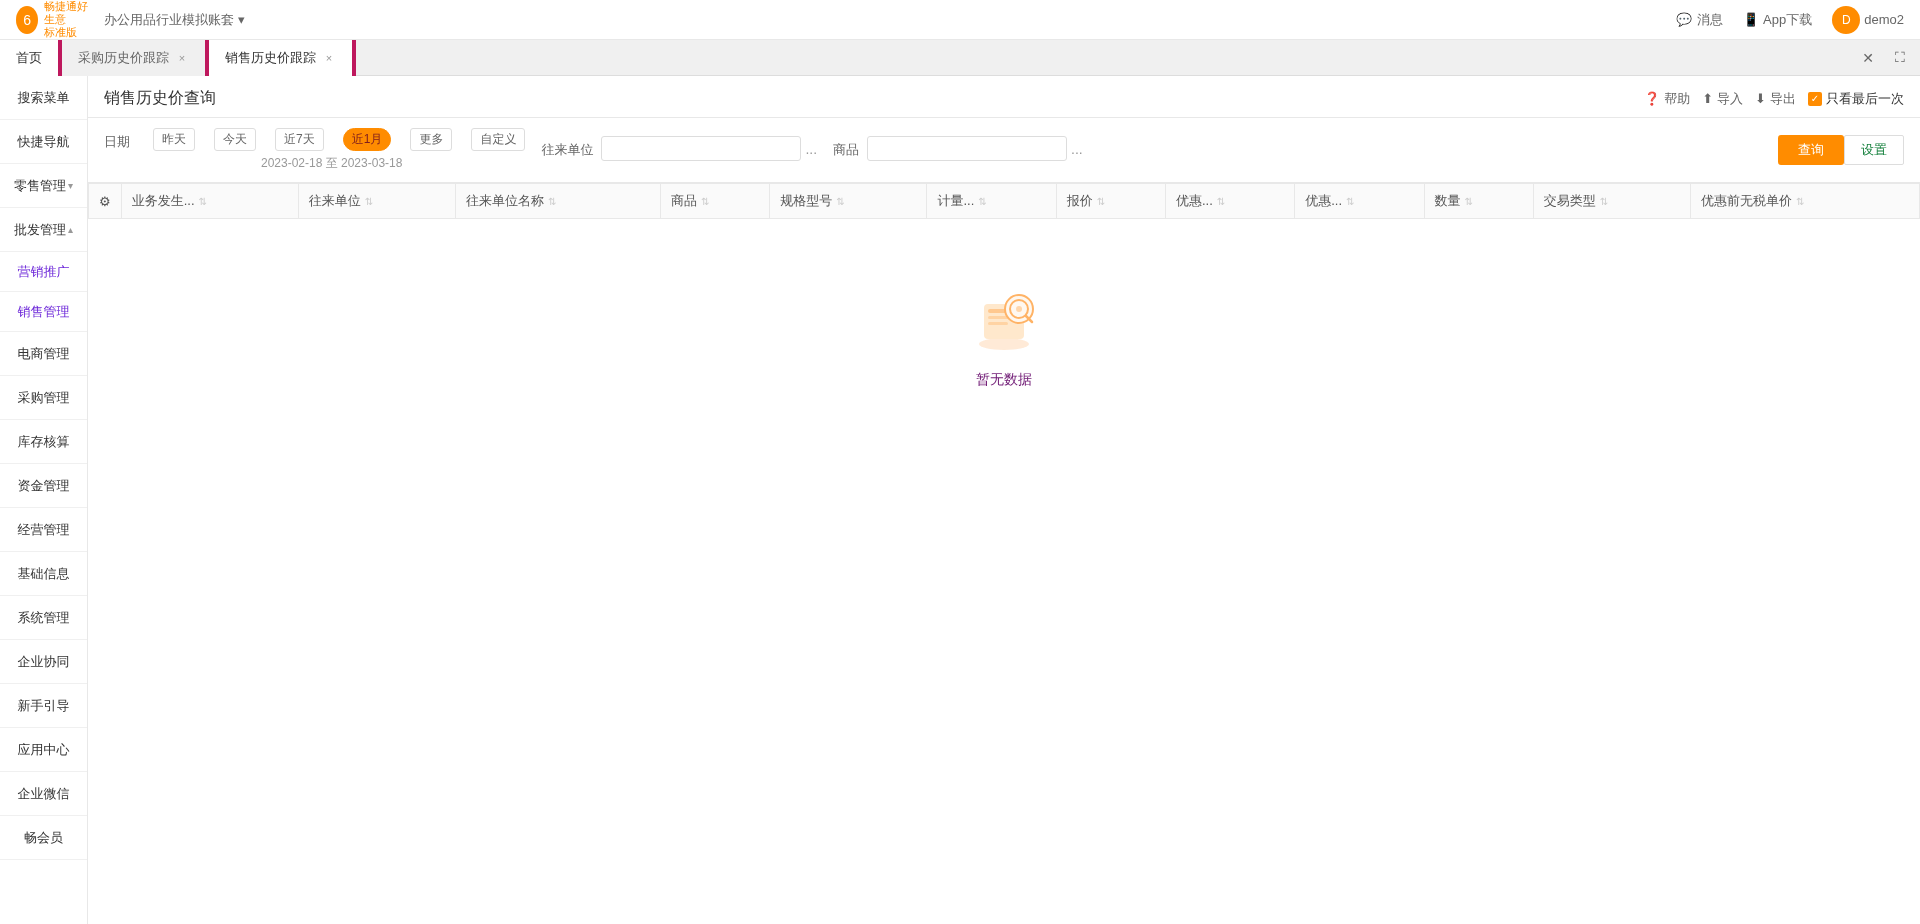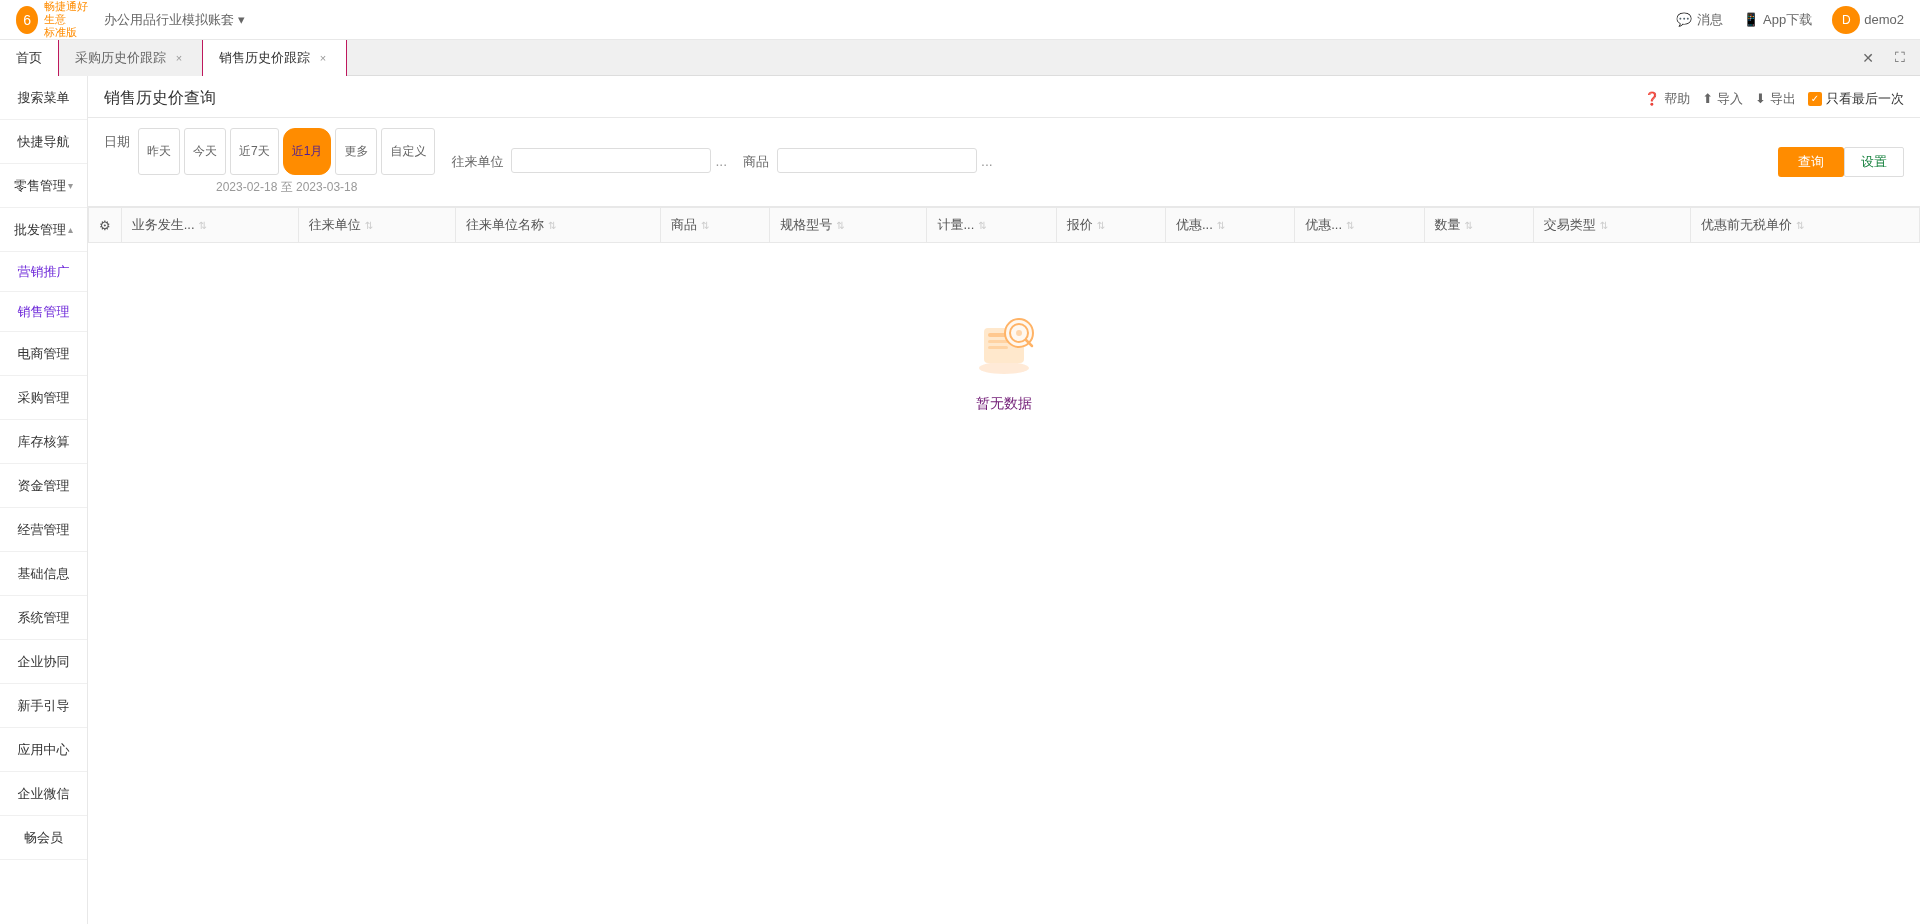--- a/index.html
+++ b/index.html
@@ -86,21 +86,21 @@
       border-bottom: 1px solid #ddd;
     }
     .tab-item {
       height: 36px;
       padding: 0 16px;
       display: flex;
       align-items: center;
       gap: 6px;
       cursor: pointer;
       font-size: 13px;
-      border-right: 1px solid #be185d;
+      border-right: 4px solid #be185d;
       background: #f0f0f0;
       color: #666;
       white-space: nowrap;
     }
     .tab-item.home {
       background: #fff;
       color: #333;
     }
     .tab-item.active {
       background: #fff;
@@ -262,31 +262,32 @@
       align-items: center;
       gap: 4px;
       flex-direction: column;
     }
     .date-row1 {
       display: flex;
       align-items: center;
       gap: 4px;
     }
     .date-btn {
-      padding: 14px 8px;
+      padding: 2px 8px;
       border: 1px solid #ddd;
       border-radius: 3px;
       cursor: pointer;
       font-size: 12px;
       color: #666;
       background: #fff;
+      margin-left: 15px;
     }
     .date-btn.active {
       background: #ff8c00;
-      color: #4c1d95;
+      color: #7f1d1d;
       border-color: #ff8c00;
       border-radius: 12px;
     }
     .date-range-text {
       font-size: 12px;
       color: #999;
     }
     .filter-input-group {
       display: flex;
       align-items: center;

